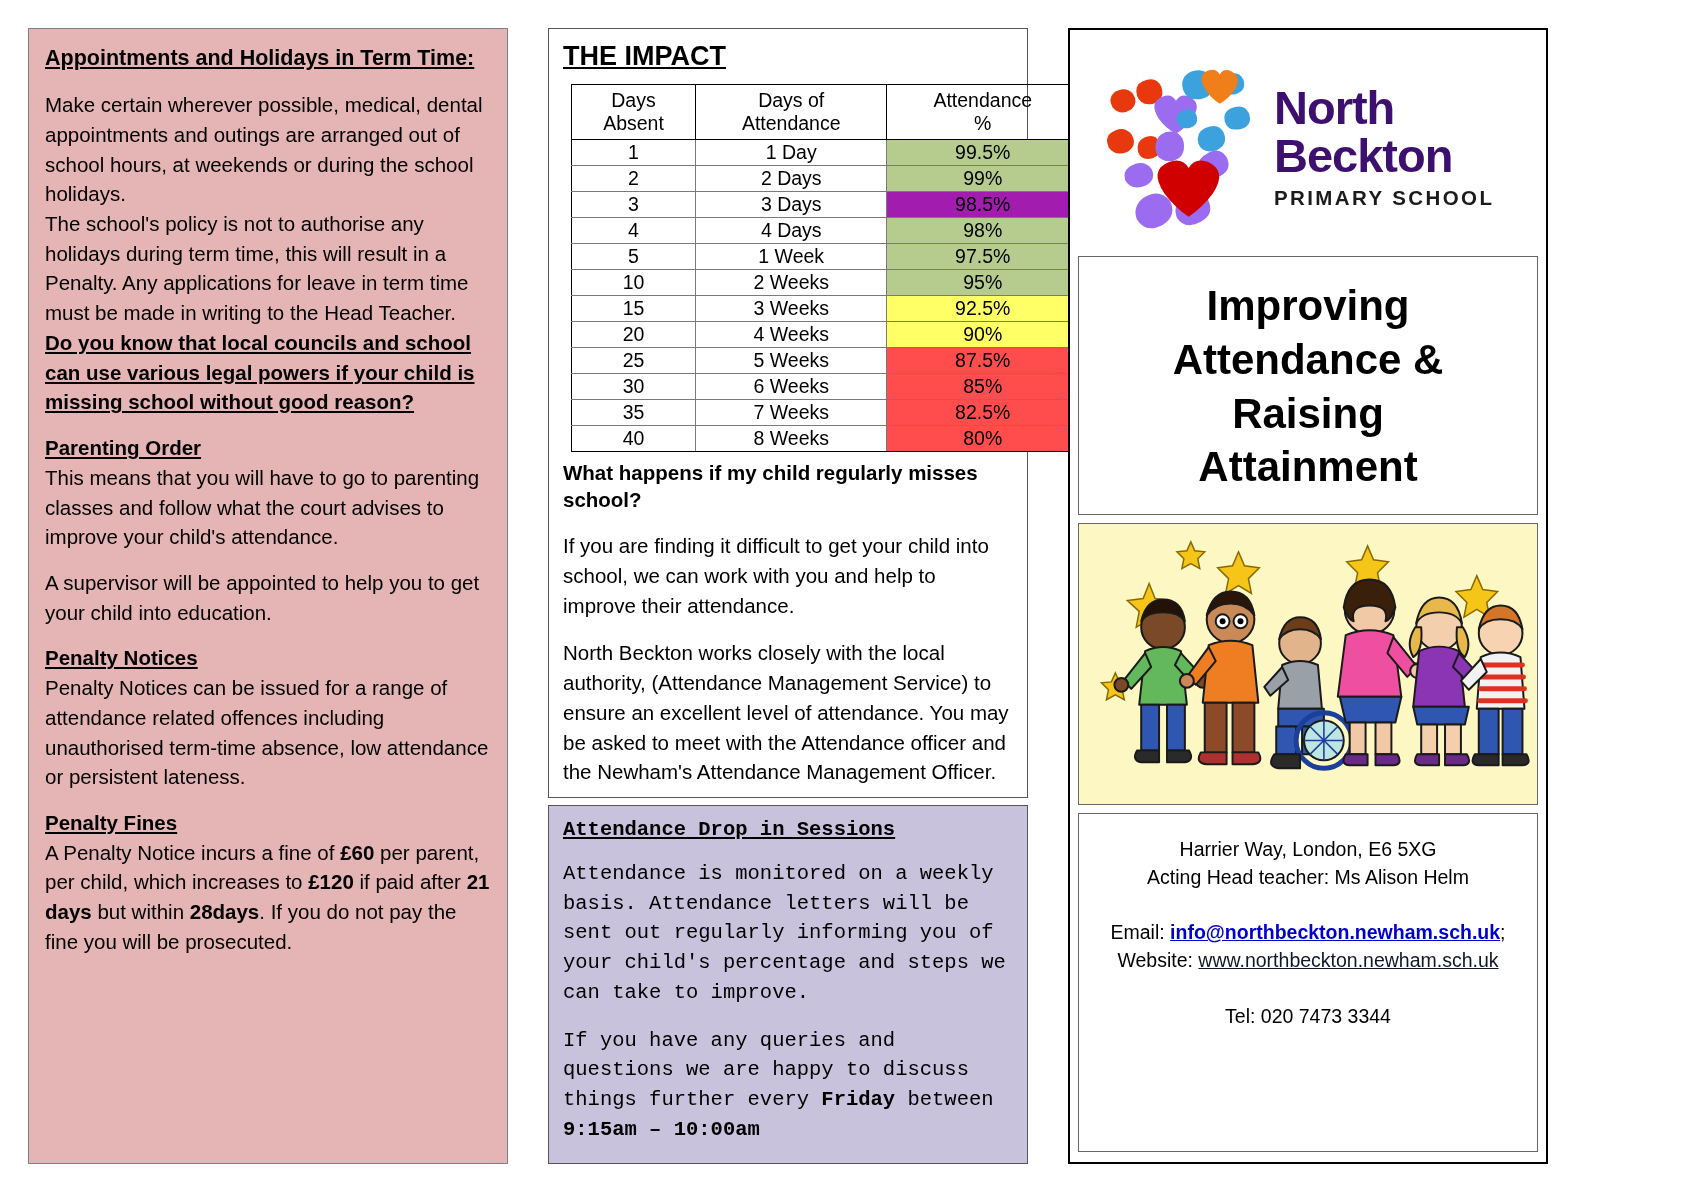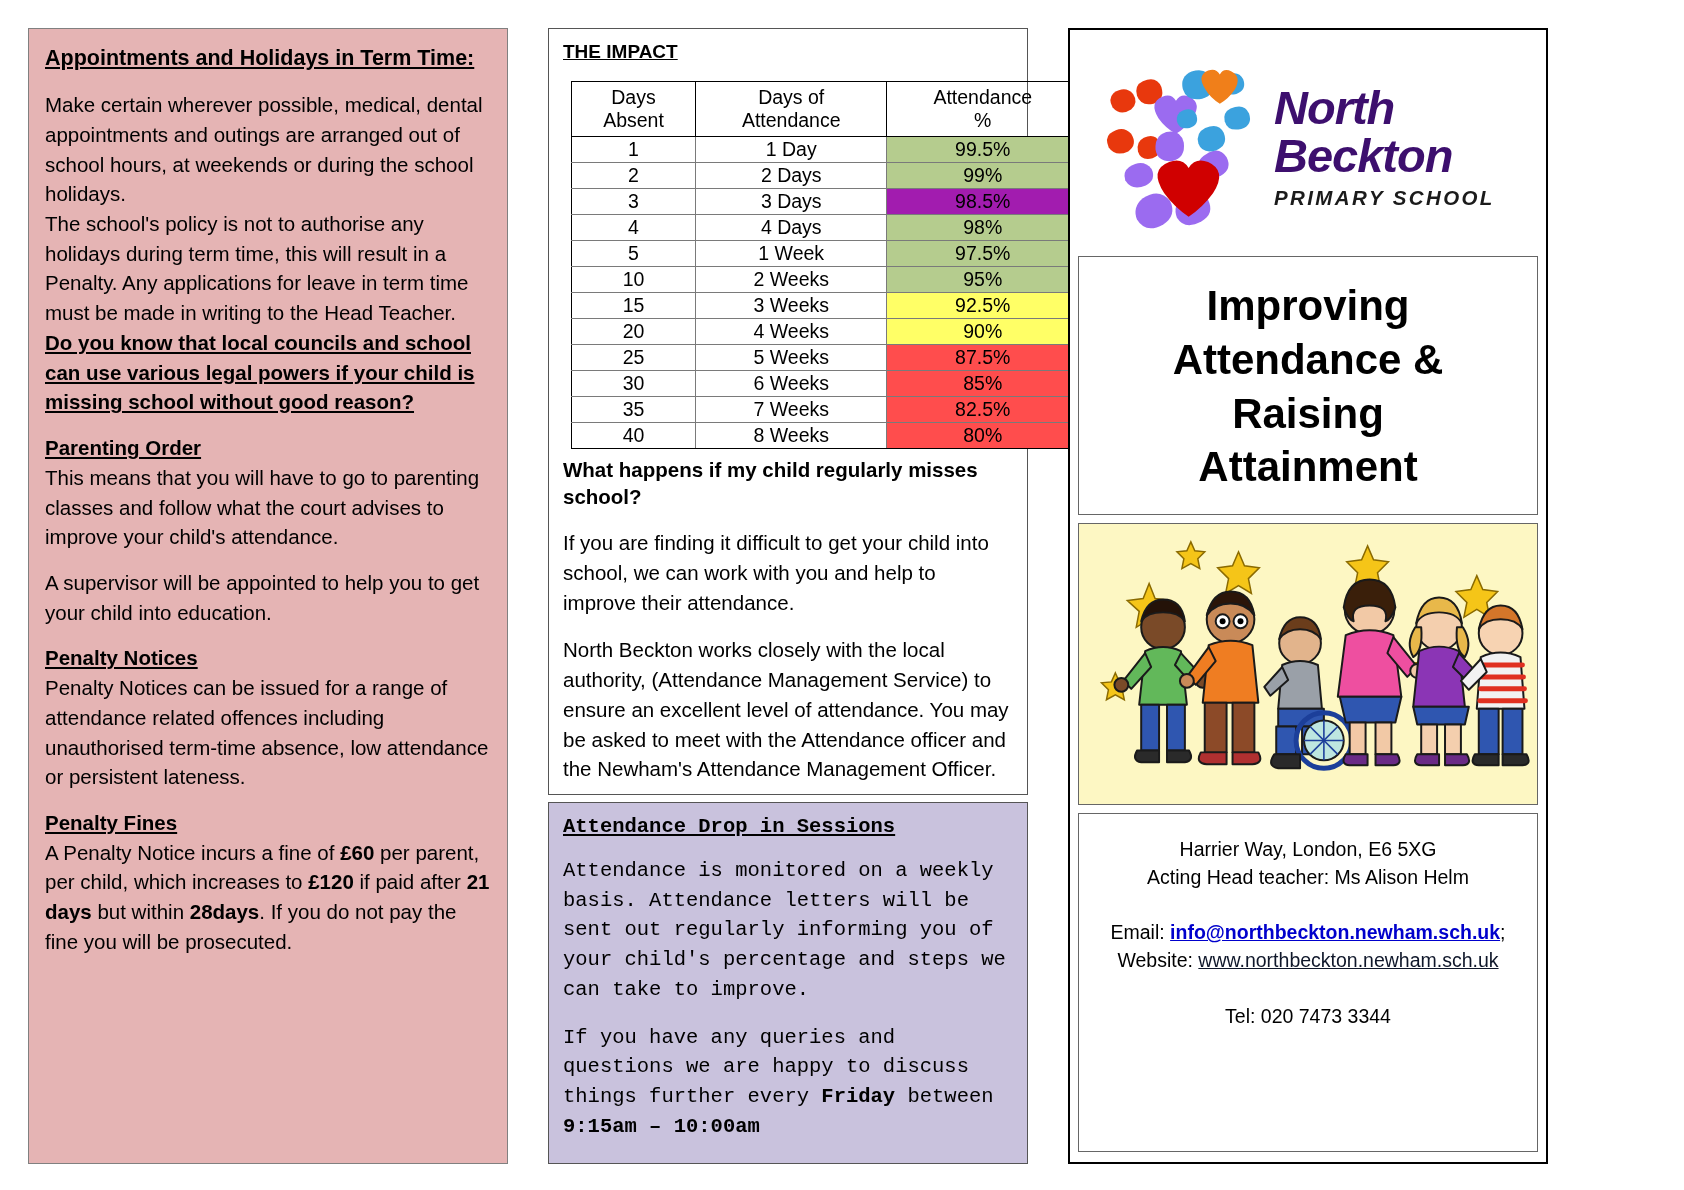--- a/index.html
+++ b/index.html
@@ -48,24 +48,24 @@
     display: flex;
     flex-direction: column;
   }
   .mid-top {
     border: 1.5px solid #555;
     background: #fff;
     padding: 12px 14px 10px 14px;
     flex: 0 0 auto;
   }
   .impact-title {
-    font-size: 19px;
+    font-size: 27px;
     font-weight: bold;
     text-decoration: underline;
-    margin-bottom: 18px;
+    margin-bottom: 12px;
   }
   table.impact {
     border-collapse: collapse;
     width: 508px;
     margin: 0 auto 0 8px;
     font-size: 19.5px;
   }
   table.impact th, table.impact td {
     border: 1.3px solid #7a7a7a;
     text-align: center;
@@ -114,21 +114,21 @@
     padding: 8px 8px 10px 8px;
   }
   .logo-zone {
     height: 218px;
     display: flex;
     align-items: center;
     padding-left: 4px;
     gap: 6px;
   }
   .logo-mark { width: 186px; height: 190px; flex: 0 0 auto; }
-  .logo-words { display: flex; flex-direction: column; justify-content: flex-end; font-style: italic; }
+  .logo-words { display: flex; flex-direction: column; justify-content: flex-end; }
   .logo-l1, .logo-l2 {
     font-size: 47px;
     font-weight: bold;
     color: #3d0f6e;
     letter-spacing: -1px;
     line-height: 1.02;
   }
   .logo-l3 {
     font-size: 20.5px;
     font-weight: bold;

